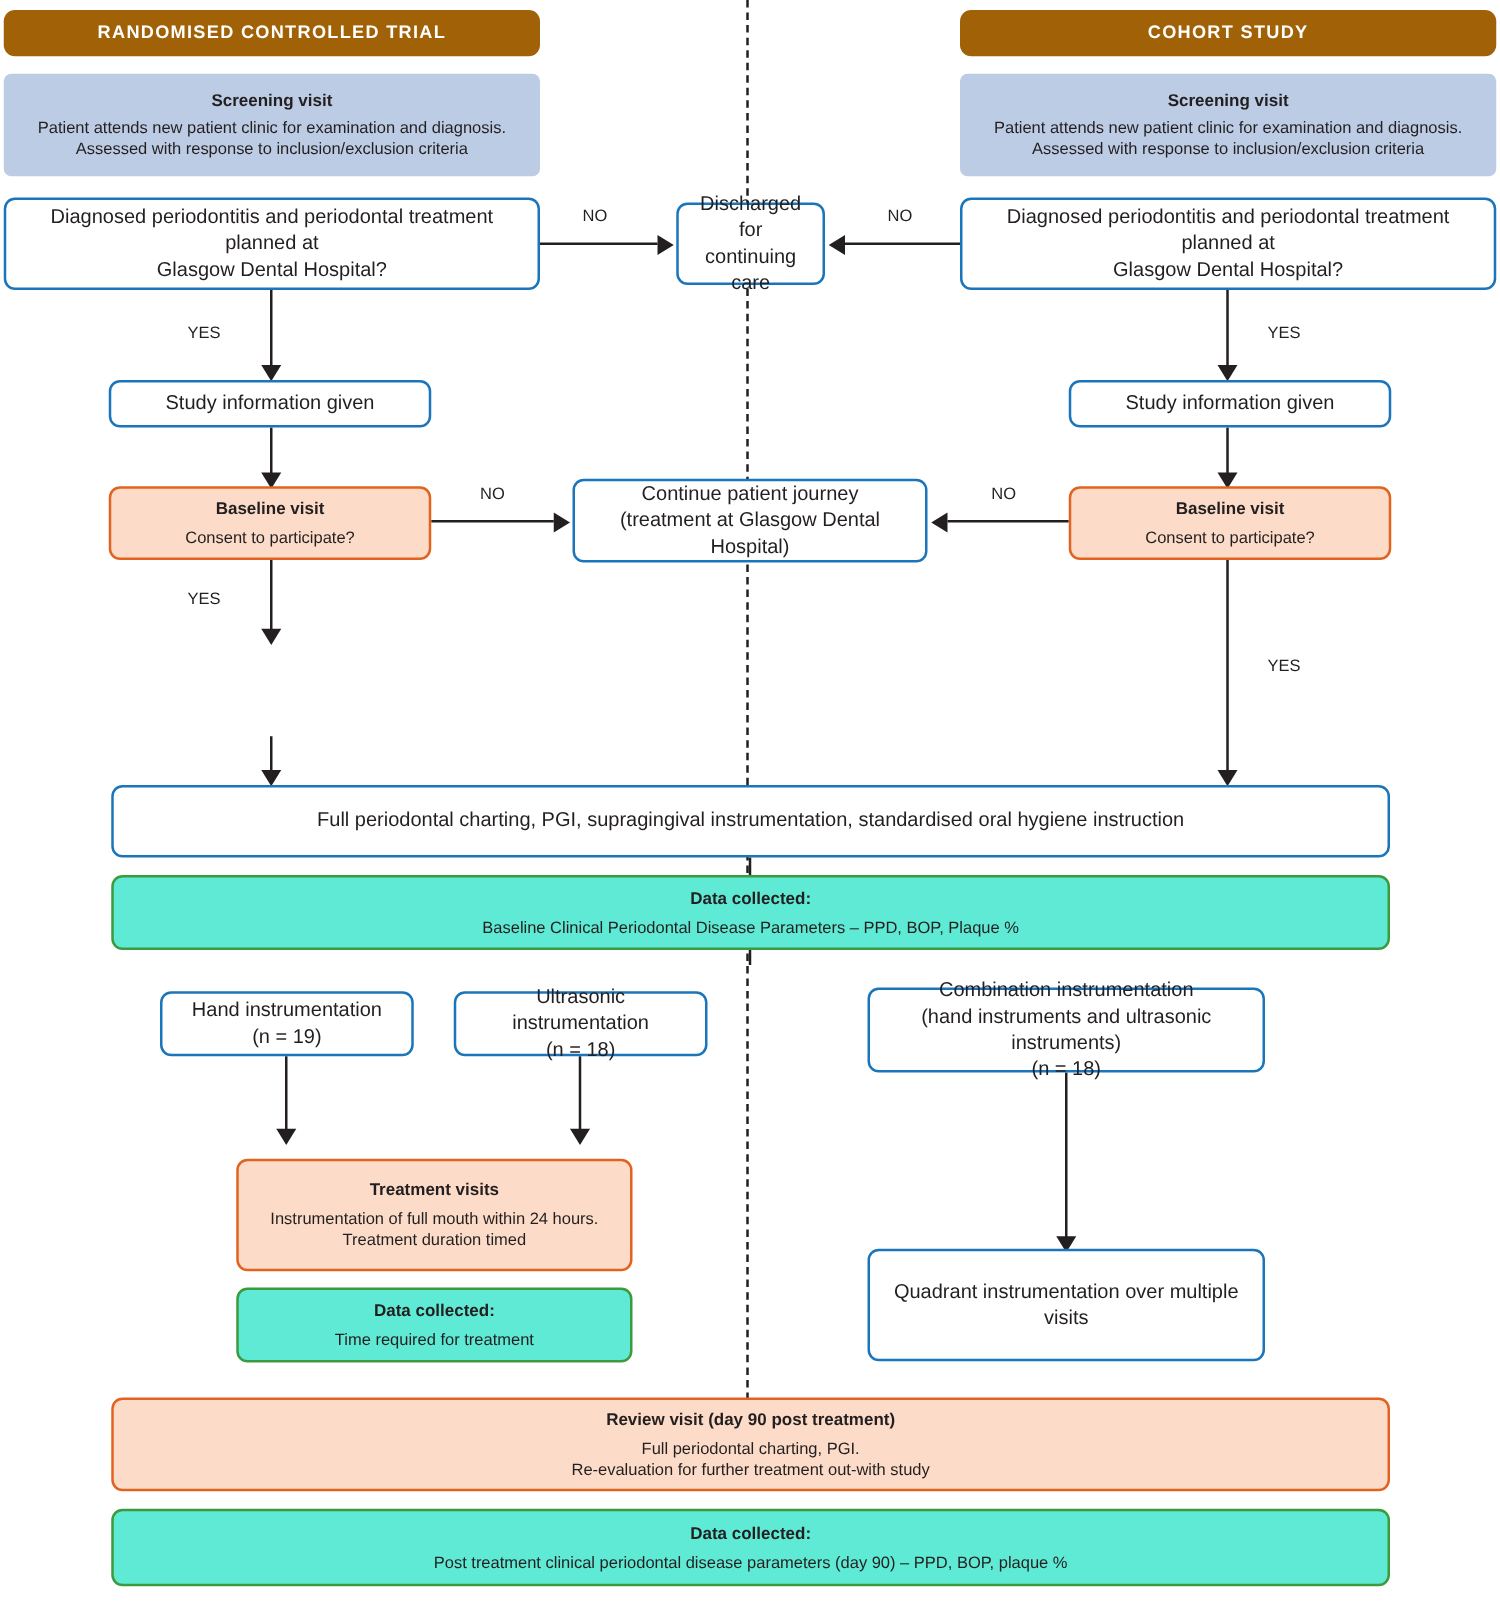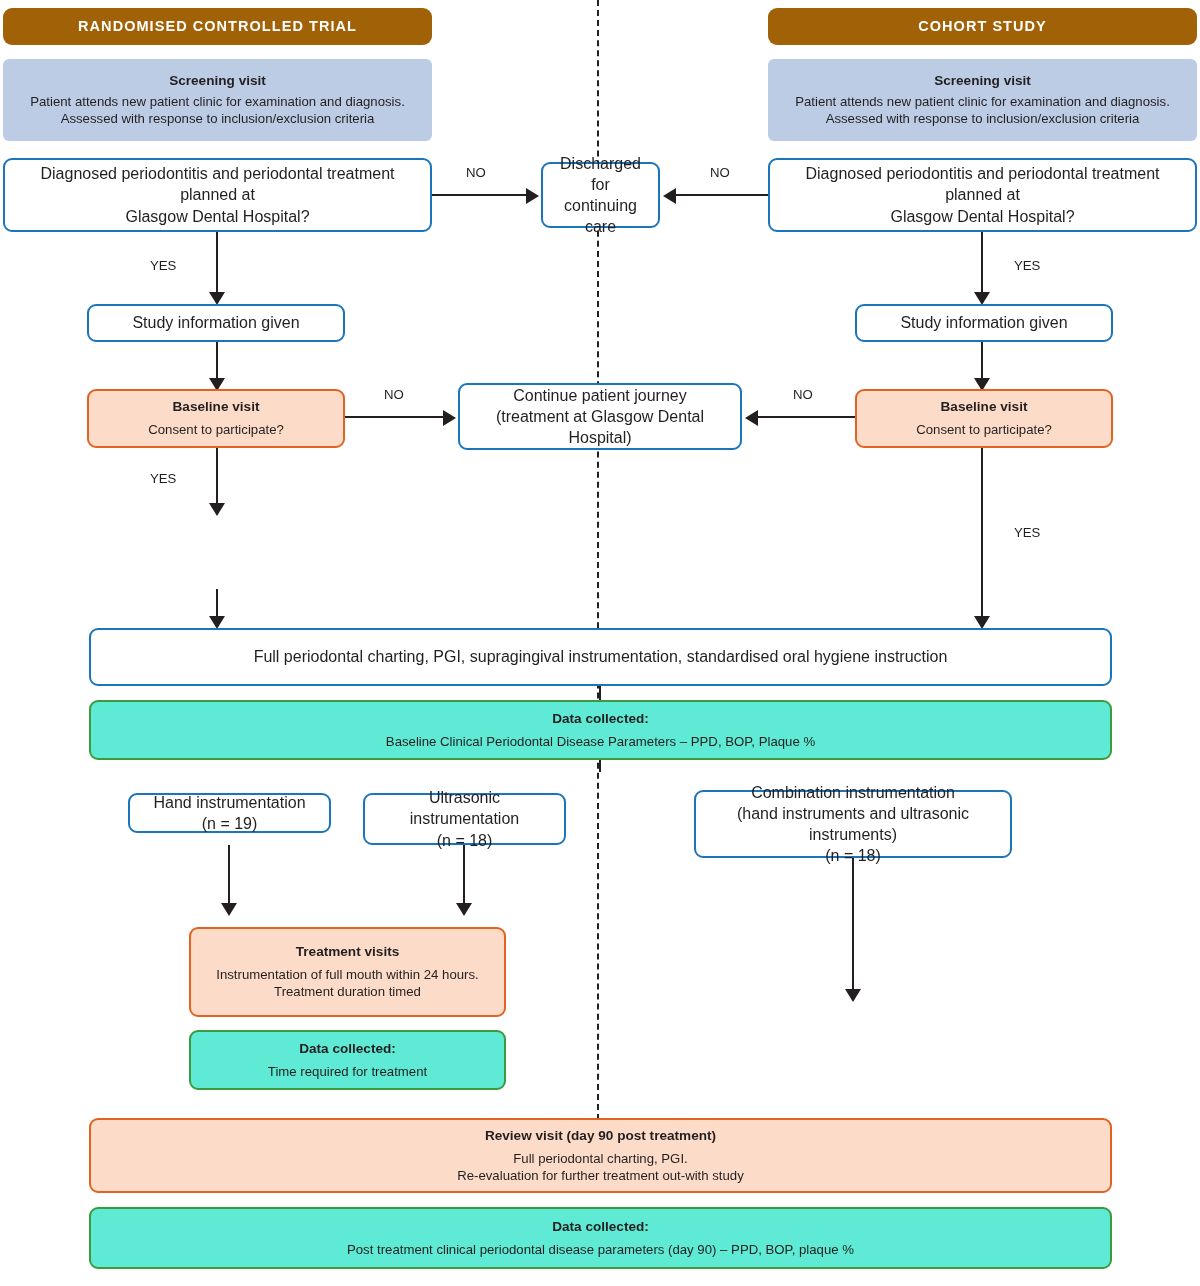--- a/index.html
+++ b/index.html
@@ -256,21 +256,21 @@
 
   <div class="vline" style="left:599px; top:686px; height:14px;"></div>
 
   <div class="node green" style="left:89px; top:700px; width:1023px; height:60px;">
     <div class="ttl">Data collected:</div>
     <div>Baseline Clinical Periodontal Disease Parameters – PPD, BOP, Plaque %</div>
   </div>
 
   <div class="vline" style="left:599px; top:760px; height:12px;"></div>
 
-  <div class="node blue" style="left:128px; top:793px; width:203px; height:40px;">
+  <div class="node blue" style="left:128px; top:793px; width:203px; height:52px;">
     <div class="lines">
       <span>Hand instrumentation</span>
       <span>(n = 19)</span>
     </div>
   </div>
 
   <div class="node blue" style="left:363px; top:793px; width:203px; height:52px;">
     <div class="lines">
       <span>Ultrasonic instrumentation</span>
       <span>(n = 18)</span>
@@ -300,20 +300,23 @@
       <span>Instrumentation of full mouth within 24 hours.</span>
       <span>Treatment duration timed</span>
     </div>
   </div>
 
   <div class="node green" style="left:189px; top:1030px; width:317px; height:60px;">
     <div class="ttl">Data collected:</div>
     <div>Time required for treatment</div>
   </div>
 
+  <div class="node blue" style="left:694px; top:999px; width:318px; height:90px;">
+    <span>Quadrant instrumentation over multiple visits</span>
+  </div>
 
   <div class="node orange" style="left:89px; top:1118px; width:1023px; height:75px;">
     <div class="ttl">Review visit (day 90 post treatment)</div>
     <div class="lines">
       <span>Full periodontal charting, PGI.</span>
       <span>Re-evaluation for further treatment out-with study</span>
     </div>
   </div>
 
   <div class="node green" style="left:89px; top:1207px; width:1023px; height:62px;">

